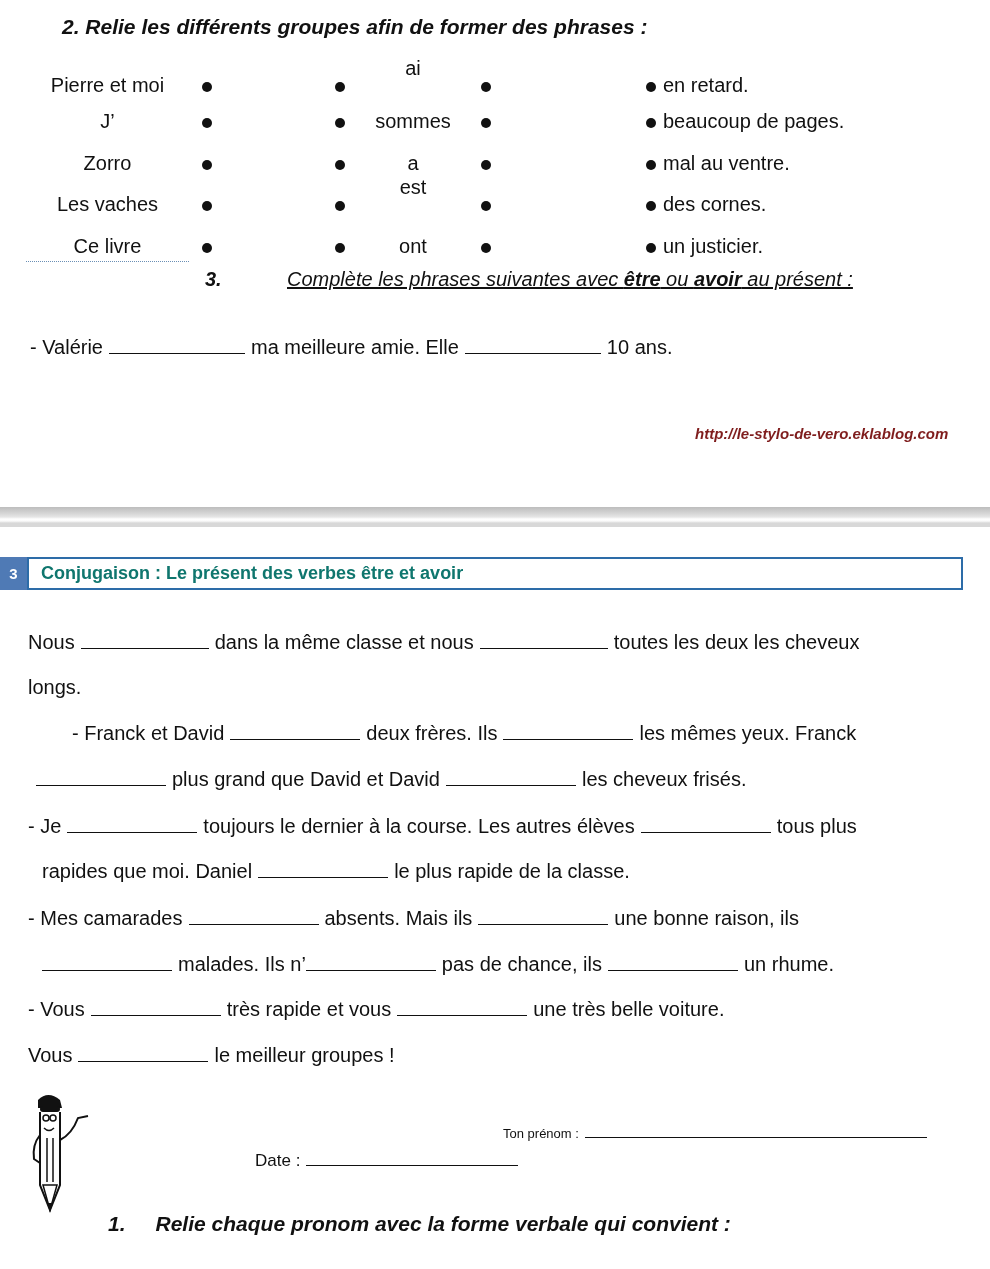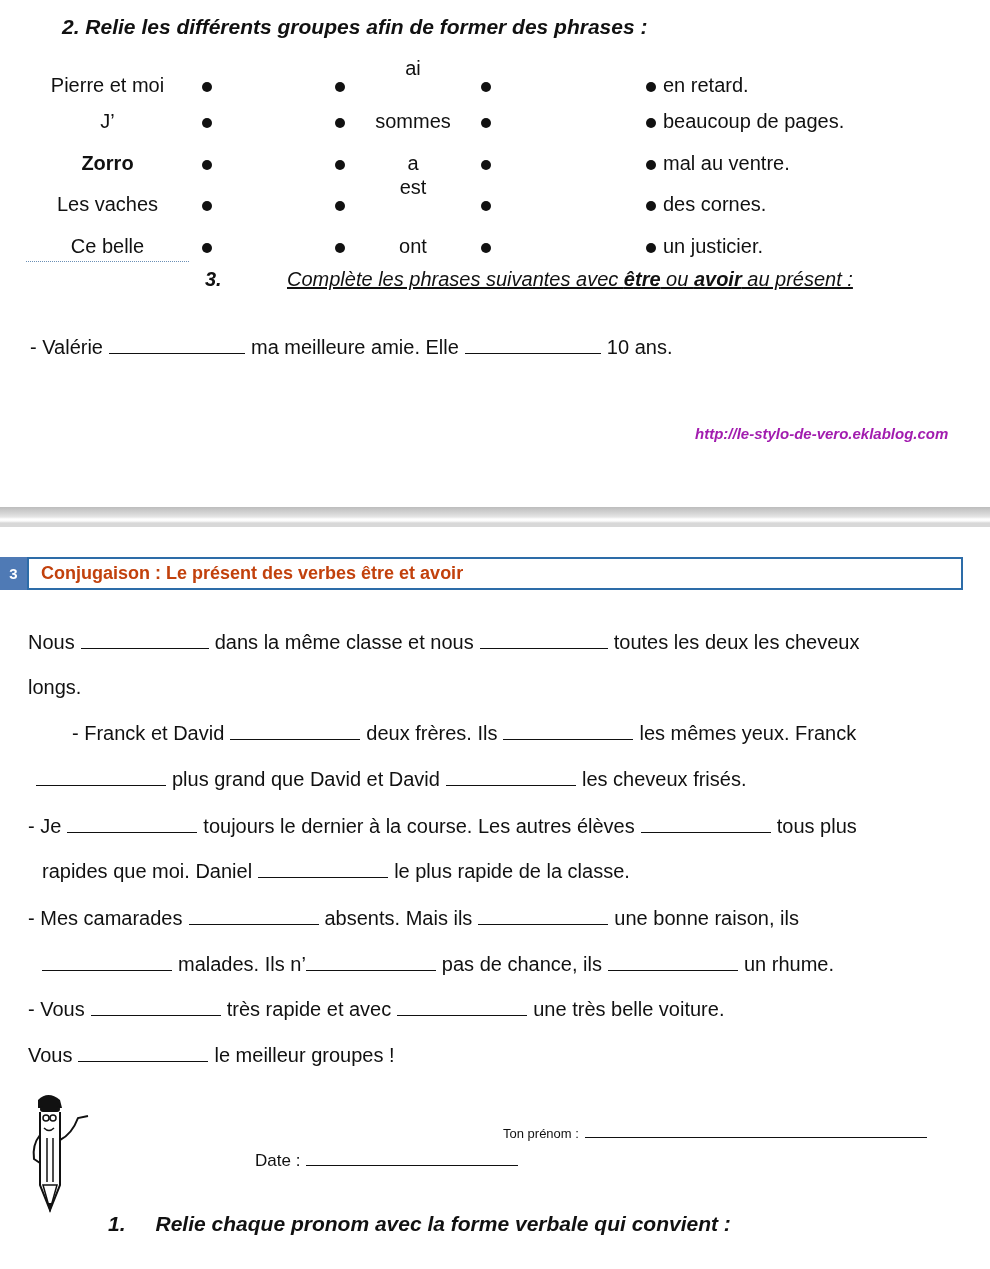--- a/index.html
+++ b/index.html
@@ -22,39 +22,39 @@
   }
   .section-num {
     position: absolute; left: 0; top: 0; width: 27px; height: 33px;
     background: #4f7ab5; color: #fff; font-size: 15px; font-weight: bold;
     display: flex; align-items: center; justify-content: center;
   }
   .section-box {
     position: absolute; left: 27px; top: 0; right: 0; height: 31px;
     border: 2px solid #2d6ca8; border-left: 2px solid #2d6ca8;
     display: flex; align-items: center; padding-left: 12px;
-    color: #c2410c; font-weight: bold; font-size: 18px; box-sizing: border-box; height: 33px;
+    color: #0f766e; font-weight: bold; font-size: 18px; box-sizing: border-box; height: 33px;
   }
-  .link { color: #a21caf; font-weight: bold; font-style: italic; font-size: 15px; }
+  .link { color: #7f1d1d; font-weight: bold; font-style: italic; font-size: 15px; }
   .underlined { text-decoration: underline; }
   .dotted-rule { position: absolute; left: 26px; top: 261px; width: 163px; border-top: 1px dotted #6a8fb5; }
   .pencil { position: absolute; left: 20px; top: 1090px; width: 90px; height: 130px; }
 </style>
 </head>
 <body>
 
 <div class="abs title-it" style="left:62px; top:15px;">2.  Relie les différents groupes afin de former des phrases :</div>
 
 <div>
 
   <div class="abs t20 center" style="left:20px; width:175px; top:74px;">Pierre et moi</div>
   <div class="abs t20 center" style="left:20px; width:175px; top:110px;">J’</div>
-  <div class="abs t20 center" style="left:20px; width:175px; top:152px;font-weight:bold;">Zorro</div>
+  <div class="abs t20 center" style="left:20px; width:175px; top:152px;">Zorro</div>
   <div class="abs t20 center" style="left:20px; width:175px; top:193px;">Les vaches</div>
-  <div class="abs t20 center" style="left:20px; width:175px; top:235px;">Ce belle</div>
+  <div class="abs t20 center" style="left:20px; width:175px; top:235px;">Ce livre</div>
 
   <div class="abs t20 center" style="left:353px; width:120px; top:57px;">ai</div>
   <div class="abs t20 center" style="left:353px; width:120px; top:110px;">sommes</div>
   <div class="abs t20 center" style="left:353px; width:120px; top:152px;">a</div>
   <div class="abs t20 center" style="left:353px; width:120px; top:176px;">est</div>
   <div class="abs t20 center" style="left:353px; width:120px; top:235px;">ont</div>
 
   <div class="abs t20" style="left:663px; top:74px;">en retard.</div>
   <div class="abs t20" style="left:663px; top:110px;">beaucoup de pages.</div>
   <div class="abs t20" style="left:663px; top:152px;">mal au ventre.</div>
@@ -126,21 +126,21 @@
 <div class="abs t20" style="left:42px; top:859px;">
   <span>rapides que moi. Daniel</span><span class="blank" style="width:130px;"></span><span>le plus rapide de la classe.</span>
 </div>
 <div class="abs t20" style="left:28px; top:906px;">
   <span>- Mes camarades</span><span class="blank" style="width:130px;"></span><span>absents. Mais ils</span><span class="blank" style="width:130px;"></span><span>une bonne raison, ils</span>
 </div>
 <div class="abs t20" style="left:42px; top:952px;">
   <span class="blank" style="width:130px; margin-left:0;"></span><span>malades. Ils n’</span><span class="blank" style="width:130px; margin-left:0;"></span><span>pas de chance, ils</span><span class="blank" style="width:130px;"></span><span>un rhume.</span>
 </div>
 <div class="abs t20" style="left:28px; top:997px;">
-  <span>- Vous</span><span class="blank" style="width:130px;"></span><span>très rapide et avec</span><span class="blank" style="width:130px;"></span><span>une très belle voiture.</span>
+  <span>- Vous</span><span class="blank" style="width:130px;"></span><span>très rapide et vous</span><span class="blank" style="width:130px;"></span><span>une très belle voiture.</span>
 </div>
 <div class="abs t20" style="left:28px; top:1043px;">
   <span>Vous</span><span class="blank" style="width:130px;"></span><span>le meilleur groupes !</span>
 </div>
 
 <svg class="pencil" viewBox="0 0 90 130">
   <path d="M18 10 q10 -10 22 0 l2 8 l-24 0 z" fill="#111"></path>
   <rect x="20" y="16" width="20" height="6" rx="3" fill="#111"></rect>
   <path d="M20 22 L20 95 L30 120 L40 95 L40 22" fill="#fff" stroke="#111" stroke-width="2"></path>
   <circle cx="26" cy="28" r="3" fill="none" stroke="#111" stroke-width="1.5"></circle>

